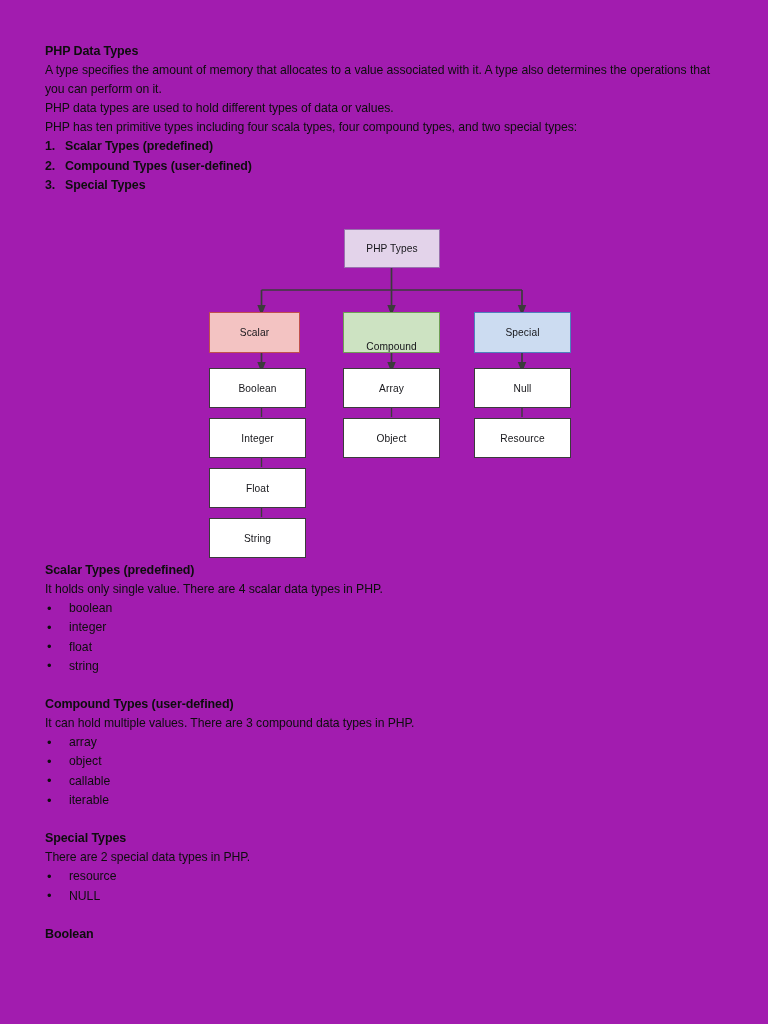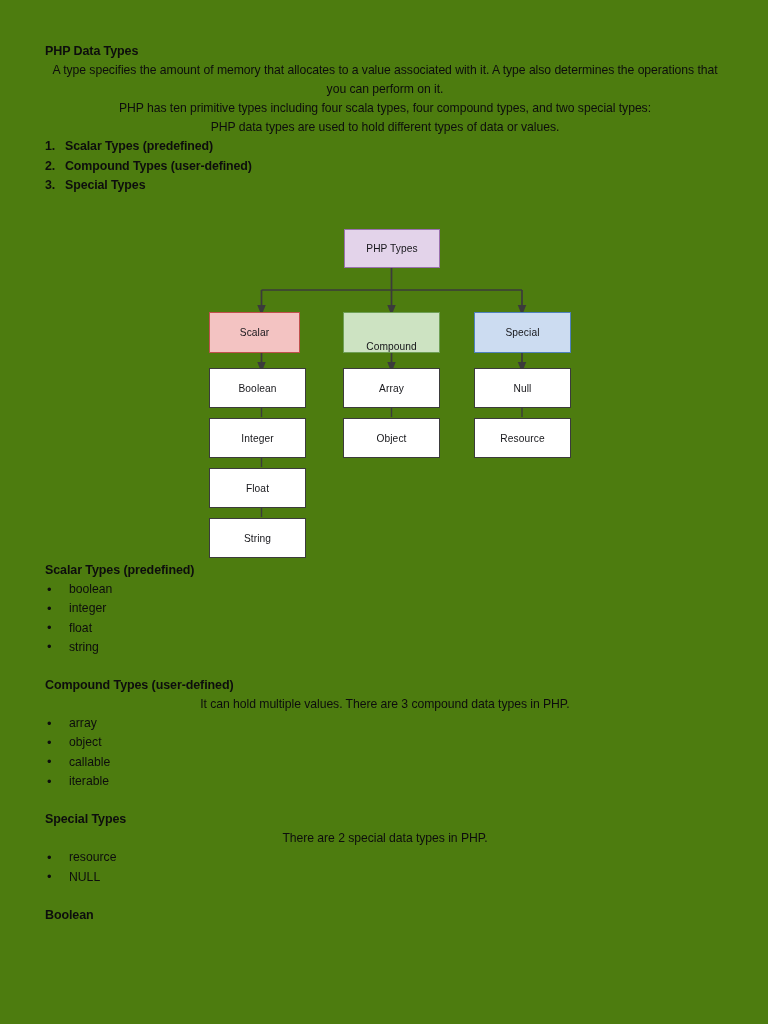--- a/index.html
+++ b/index.html
@@ -13,21 +13,21 @@
     position: relative;
     font-family: "Liberation Sans", sans-serif;
     color: #0d0d0d;
     overflow: hidden;
   }
   .page {
     position: absolute;
     left: 0; top: 0;
     width: 768px;
     height: 1024px;
-    background: #4d7c0f;
+    background: #a21caf;
   }
   .content {
     position: absolute;
     left: 45px;
     top: 42px;
     width: 680px;
   }
 
   
   h1.doc-title, .section-head {
@@ -35,21 +35,20 @@
     font-weight: bold;
     margin: 0;
     line-height: 19px;
     letter-spacing: -0.1px;
   }
   p.para {
     font-size: 12.2px;
     line-height: 19px;
     margin: 0;
     letter-spacing: -0.05px;
-    text-align: center;
   }
   .num-list {
     margin: 0;
     padding: 0;
     list-style: none;
   }
   .num-list li {
     font-size: 12.4px;
     font-weight: bold;
     line-height: 19.5px;
@@ -127,22 +126,22 @@
 </head>
 <body>
 
 <div class="page">
 
   <div class="content">
 
     <h1 class="doc-title">PHP Data Types</h1>
 
     <p class="para">A type specifies the amount of memory that allocates to a value associated with it. A type also determines the operations that you can perform on it.</p>
+    <p class="para">PHP data types are used to hold different types of data or values.</p>
     <p class="para">PHP has ten primitive types including four scala types, four compound types, and two special types:</p>
-    <p class="para">PHP data types are used to hold different types of data or values.</p>
 
     <ul class="num-list">
       <li>
         <span class="num">1.</span>
         <span>Scalar Types (predefined)</span>
       </li>
       <li>
         <span class="num">2.</span>
         <span>Compound Types (user-defined)</span>
       </li>
@@ -221,20 +220,21 @@
       <span>Null</span>
     </div>
     <div class="node plain" style="left:279px; top:203px; width:97px; height:40px;">
       <span>Resource</span>
     </div>
   </div>
 
   <div class="content" style="top:561px;">
 
     <div class="section-head">Scalar Types (predefined)</div>
+    <p class="para">It holds only single value. There are 4 scalar data types in PHP.</p>
     <ul class="bul-list">
       <li>
         <span class="dot">•</span>
         <span>boolean</span>
       </li>
       <li>
         <span class="dot">•</span>
         <span>integer</span>
       </li>
       <li>

